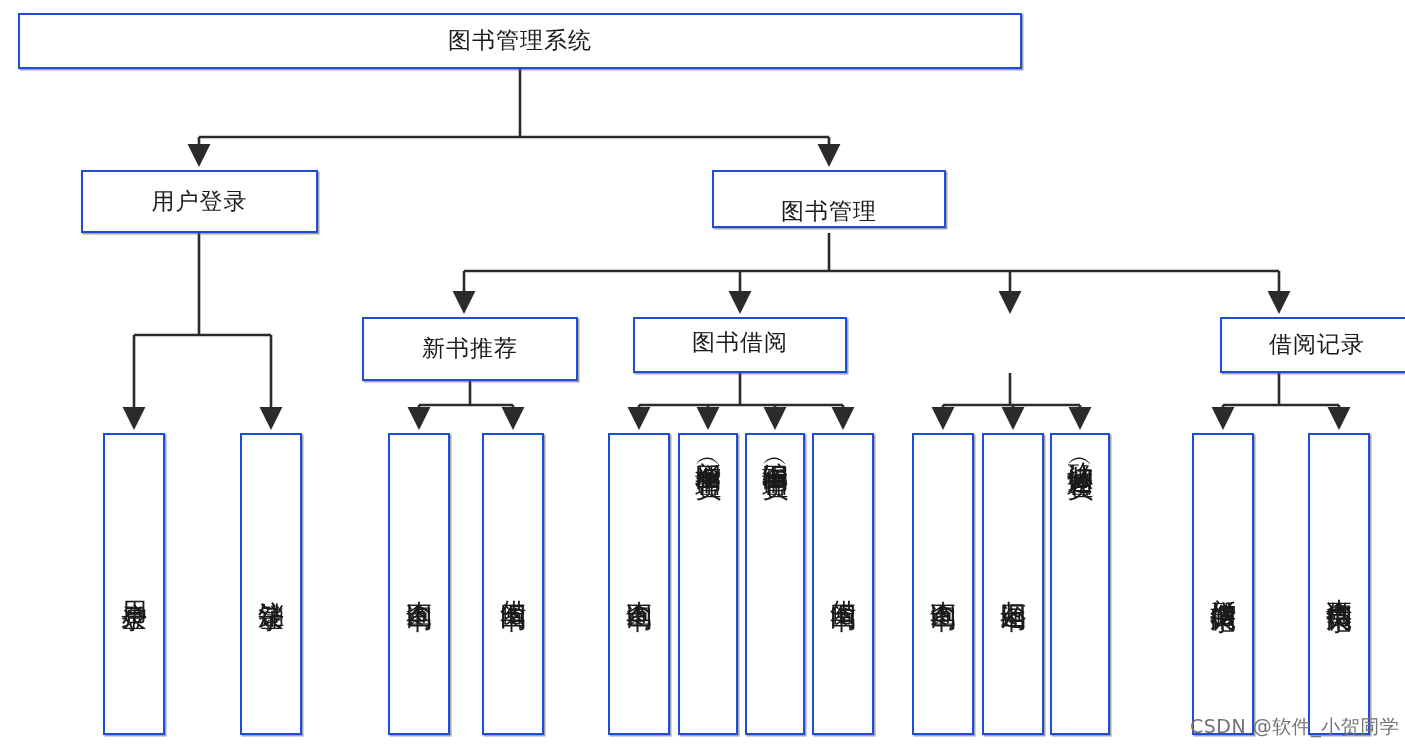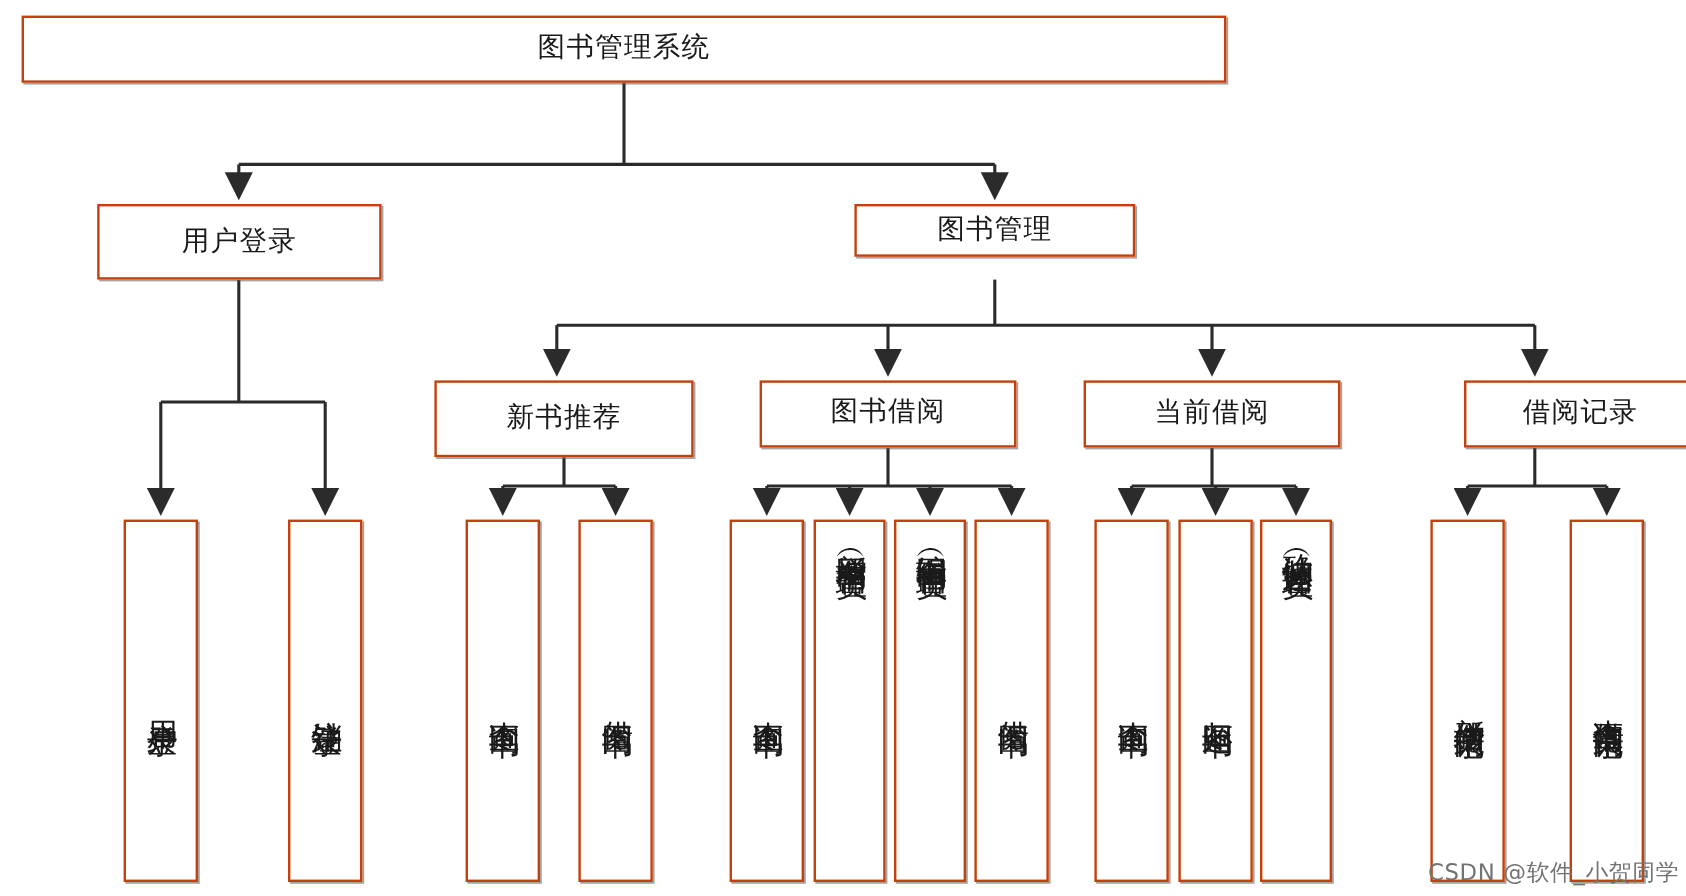--- a/index.html
+++ b/index.html
@@ -22,21 +22,21 @@
     position: absolute;
     left: 0;
     top: 0;
     width: 1405px;
     height: 747px;
     pointer-events: none;
   }
   .node {
     position: absolute;
     box-sizing: border-box;
-    border: 2px solid #c2410c;
+    border: 2px solid #1d4ed8;
     background: #ffffff;
     display: flex;
     align-items: center;
     justify-content: center;
     color: #1a1a1a;
     box-shadow: 1.5px 1.5px 0 rgba(90,90,90,0.55);
   }
   .node-h {
     font-size: 23px;
     letter-spacing: 1px;
@@ -126,32 +126,29 @@
     </g>
   </svg>
 
   <div class="node node-h node-root" style="left:18px; top:13px; width:1004px; height:56px;">
     <span>图书管理系统</span>
   </div>
 
   <div class="node node-h" style="left:81px; top:170px; width:237px; height:63px;">
     <span>用户登录</span>
   </div>
-  <div class="node node-h" style="left:712px; top:170px; width:234px; height:44px;">
+  <div class="node node-h" style="left:712px; top:170px; width:234px; height:58px;align-items:flex-end;">
     <span>图书管理</span>
   </div>
 
   <div class="node node-h" style="left:362px; top:317px; width:216px; height:64px;">
     <span>新书推荐</span>
   </div>
   <div class="node node-h" style="left:633px; top:317px; width:214px; height:56px;font-family:Liberation Mono, monospace;">
     <span>图书借阅</span>
-  </div>
-  <div class="node node-h" style="left:903px; top:317px; width:214px; height:56px;">
-    <span>当前借阅</span>
   </div>
   <div class="node node-h" style="left:1220px; top:317px; width:194px; height:56px;">
     <span>借阅记录</span>
   </div>
 
   <div class="node node-v" style="left:103px; top:433px; width:62px; height:302px;">
     <span>用户登录</span>
   </div>
   <div class="node node-v" style="left:240px; top:433px; width:62px; height:302px;">
     <span>注销登录</span>

